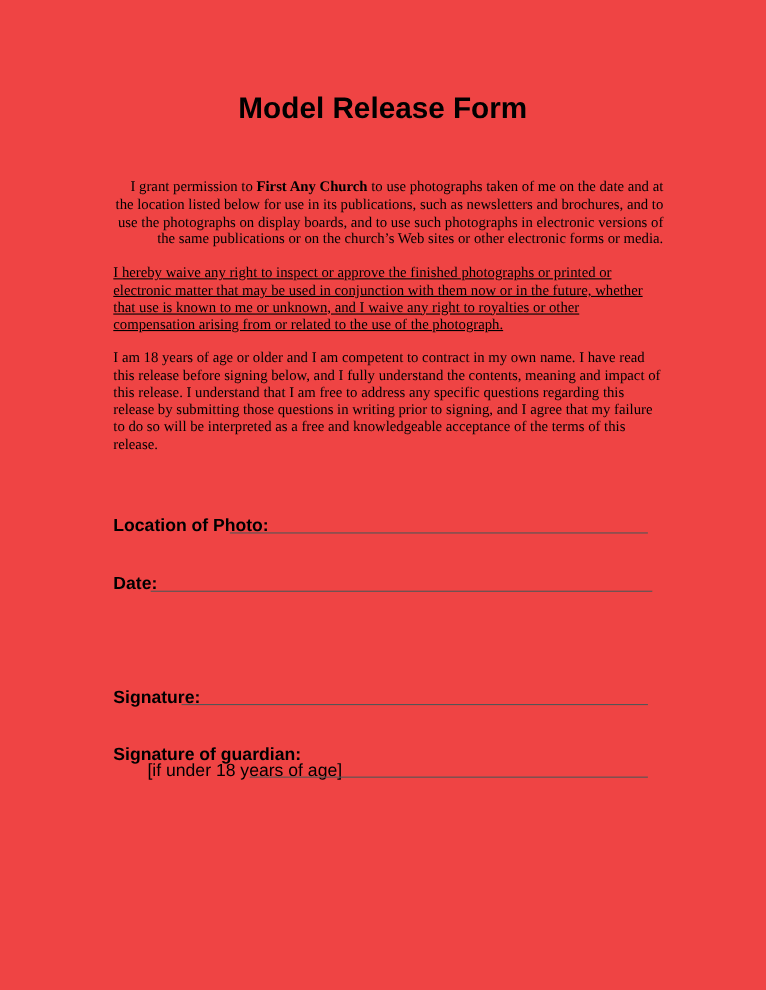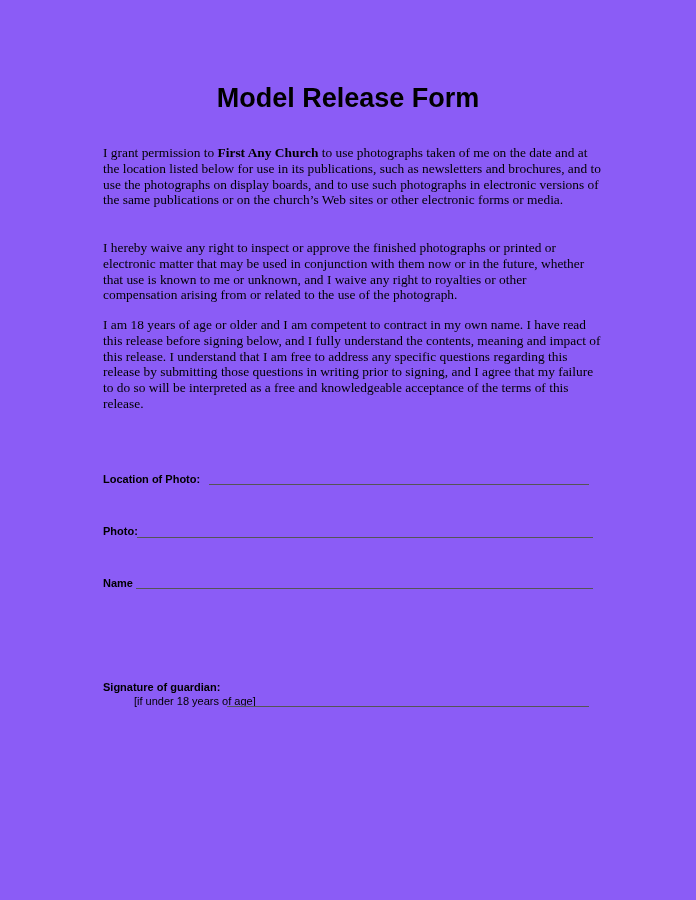--- a/index.html
+++ b/index.html
@@ -1,37 +1,37 @@
 <!DOCTYPE html>
 <html><head>
   <meta charset="utf-8">
   <style>
     html, body { margin: 0; padding: 0; background: #ffffff; }
     body { width: 696px; height: 900px; position: relative; overflow: hidden; color: #000; }
-    .page { position: absolute; left: 0; top: 0; width: 696px; height: 900px; background: #8b5cf6; }
+    .page { position: absolute; left: 0; top: 0; width: 696px; height: 900px; background: #ef4444; }
     .title {
       position: absolute; left: 0; top: 80px; width: 696px; text-align: center;
       font-family: "Liberation Sans", sans-serif; font-weight: bold; font-size: 27px; line-height: 36px;
     }
     .para {
       position: absolute; left: 103px; width: 500px;
       font-family: "Liberation Serif", serif; font-size: 13.4px; line-height: 15.8px;
       margin: 0;
     }
     .para b { font-weight: bold; }
-    #p1 { top: 145px; }
-    #p2 { top: 240px; }
+    #p1 { top: 162px; text-align: right; }
+    #p2 { top: 240px; text-decoration: underline; }
     #p3 { top: 317px; font-family: Liberation Serif, serif; }
     .print-note {
       position: absolute; left: 0; top: 440px; width: 696px; text-align: center;
       font-family: "Liberation Sans", sans-serif; font-size: 11.5px; line-height: 14px;
     }
     .field {
       position: absolute; left: 103px; height: 16px;
-      font-family: "Liberation Sans", sans-serif; font-size: 11px; line-height: 14px;
+      font-family: "Liberation Sans", sans-serif; font-size: 16px; line-height: 14px;
     }
     .field .label { position: absolute; left: 0; top: 0; font-weight: bold; white-space: nowrap; }
     .field .line { position: absolute; height: 0; border-bottom: 1.3px solid #555; }
     .sub-label { position: absolute; left: 0; font-weight: normal; white-space: nowrap; }
     .footer {
       position: absolute; left: 0; top: 839px; width: 696px; text-align: center;
       font-family: "Liberation Sans", sans-serif; font-size: 11.5px; line-height: 14px; white-space: nowrap;
     }
     .footer .sep { margin: 0 4px; }
   </style>
@@ -48,29 +48,29 @@
 
   <p class="para" id="p3">I am 18 years of age or older and I am competent to contract in my own name. I have read this release before signing below, and I fully understand the contents, meaning and impact of this release. I understand that I am free to address any specific questions regarding this release by submitting those questions in writing prior to signing, and I agree that my failure to do so will be interpreted as a free and knowledgeable acceptance of the terms of this release.</p>
 
 
   <div class="field" style="top:472px; width:490px;">
     <span class="label">Location of Photo:</span>
     <div class="line" style="left:106px; width:380px; top:12px;"></div>
   </div>
 
   <div class="field" style="top:524px; width:490px;">
-    <span class="label">Photo:</span>
+    <span class="label">Date:</span>
     <div class="line" style="left:34px; width:456px; top:13px;"></div>
   </div>
 
-  <div class="field" style="top:576px; width:490px;">
-    <span class="label">Name</span>
-    <div class="line" style="left:33px; width:457px; top:12px;"></div>
+
+  <div class="field" style="top:628px; width:490px;">
+    <span class="label">Signature:</span>
+    <div class="line" style="left:62px; width:424px; top:12px;"></div>
   </div>
-
 
   <div class="field" style="top:680px; width:490px; height:30px;text-align:right;">
     <span class="label">Signature of guardian:</span>
     <span class="sub-label" style="top:14px;padding-left:31px;">[if under 18 years of age]</span>
     <div class="line" style="left:124px; width:362px; top:26px;"></div>
   </div>
 
 
 </div>
 

